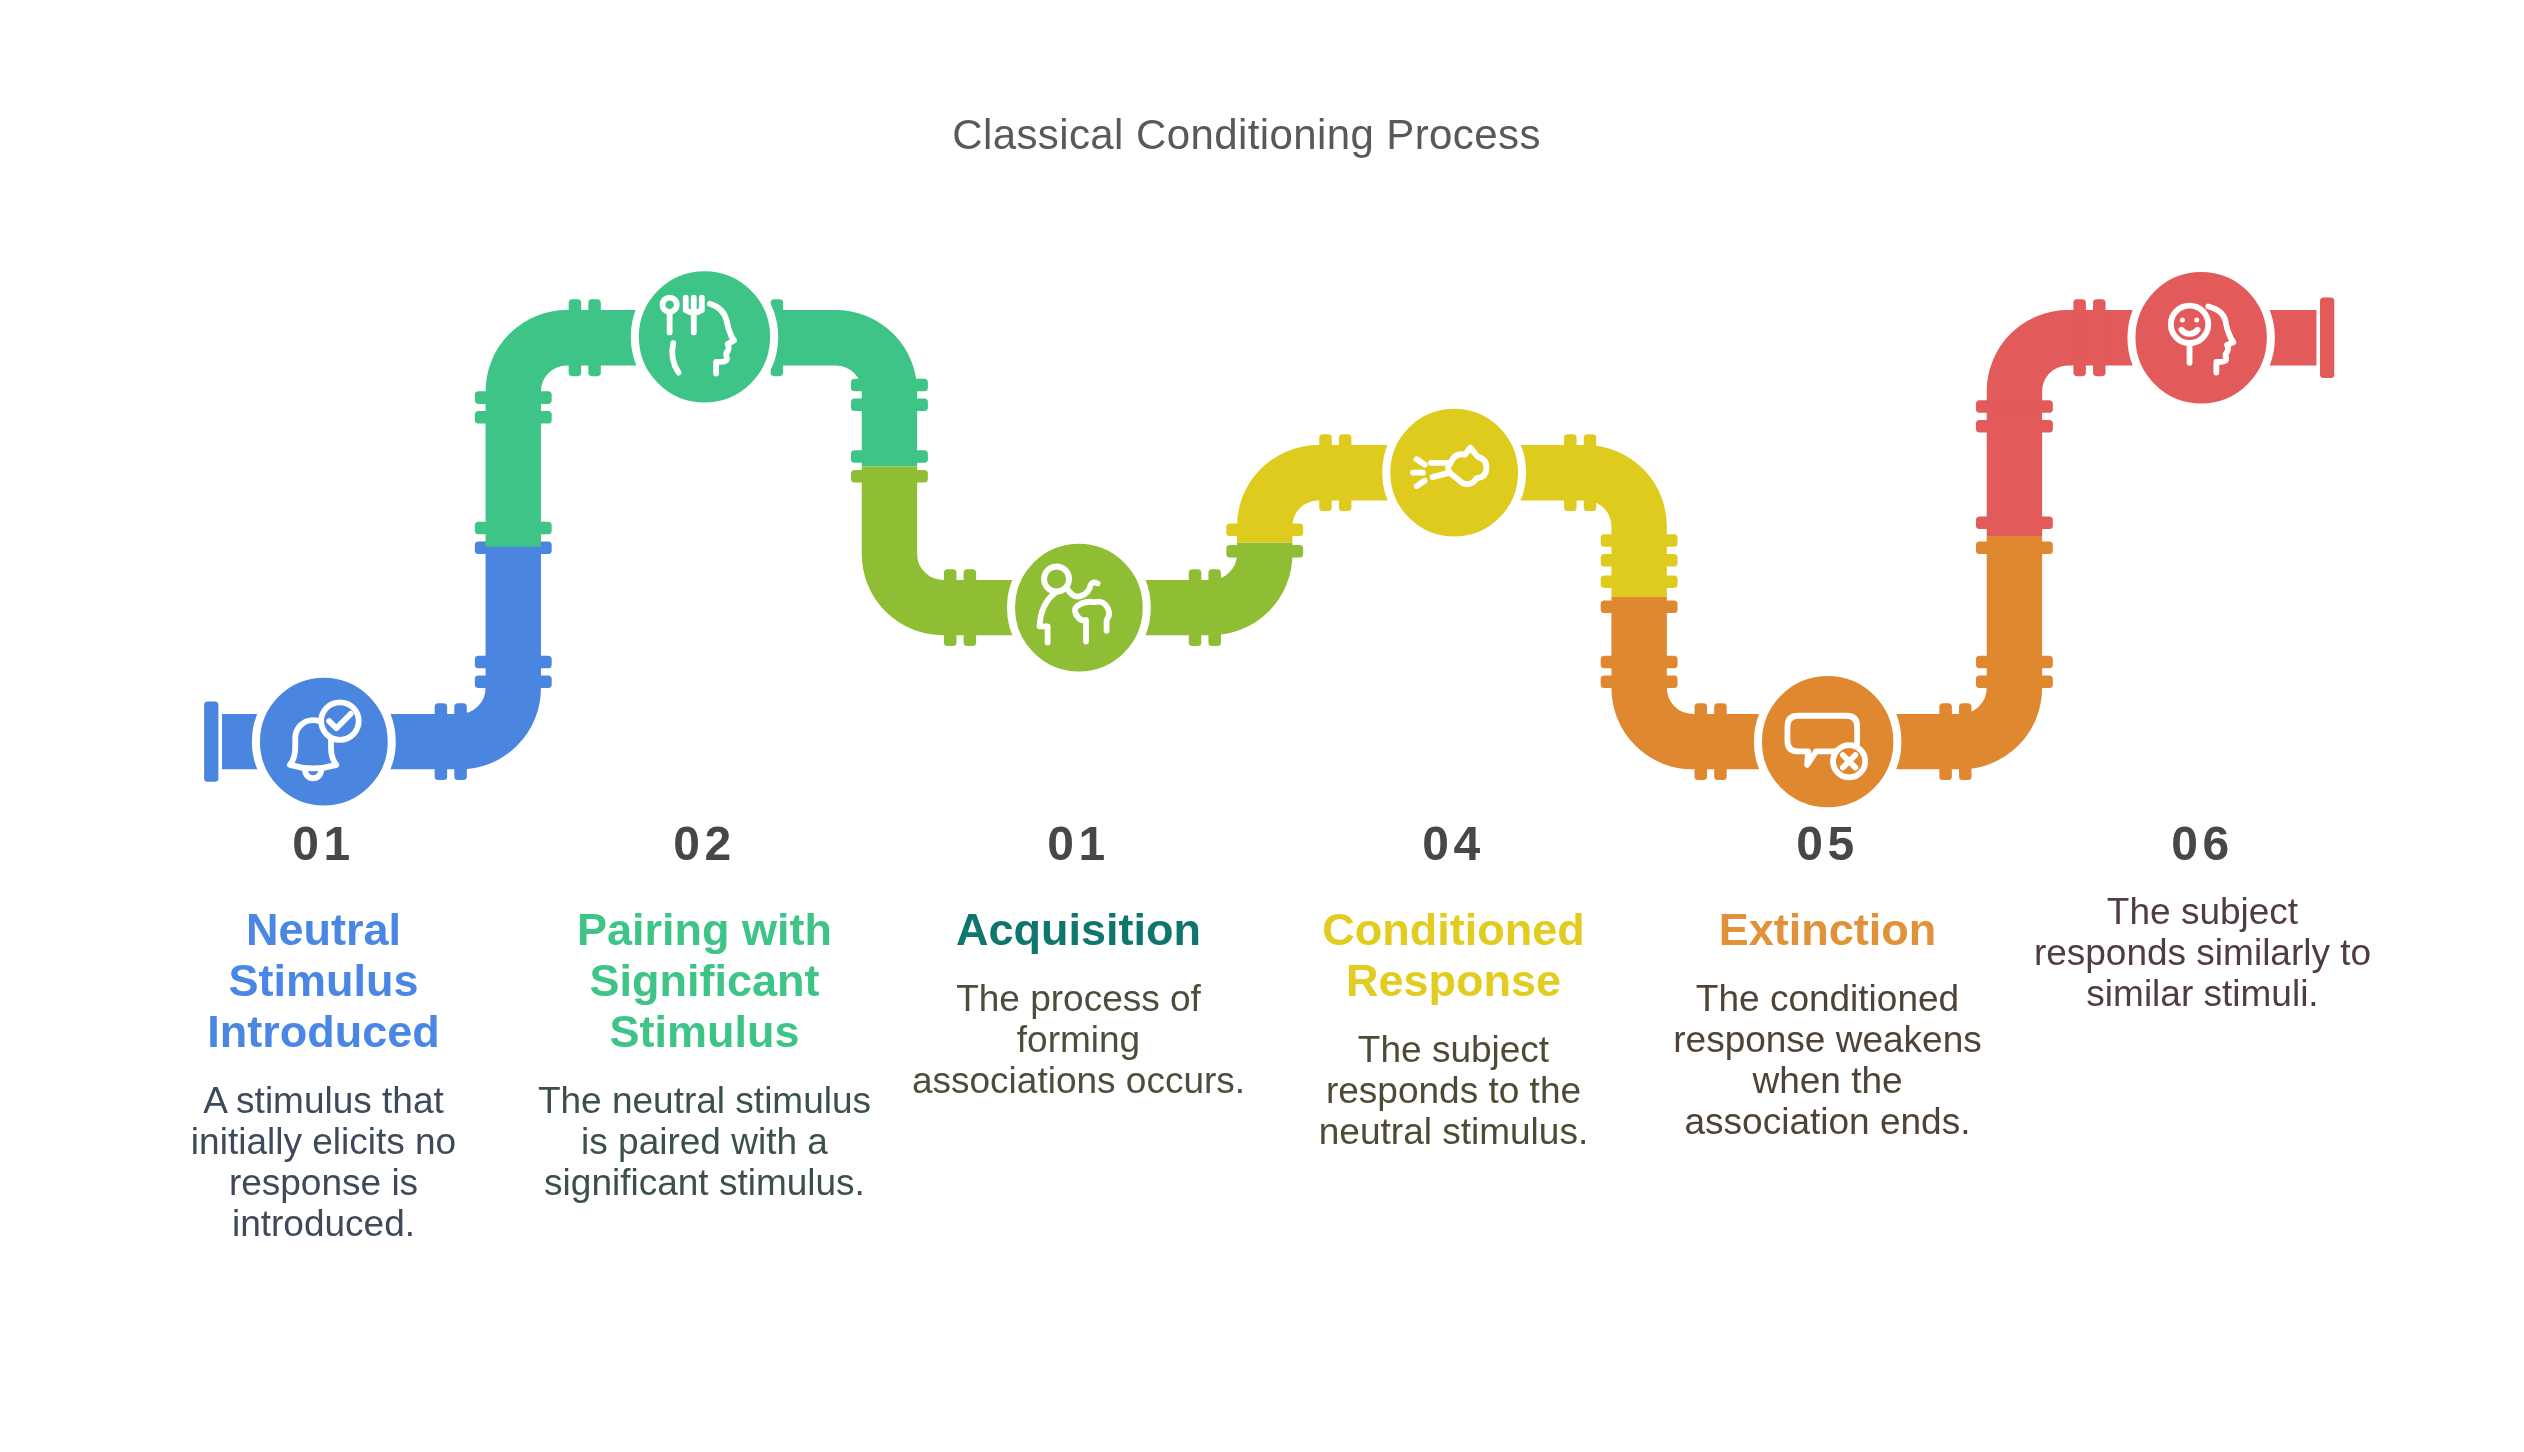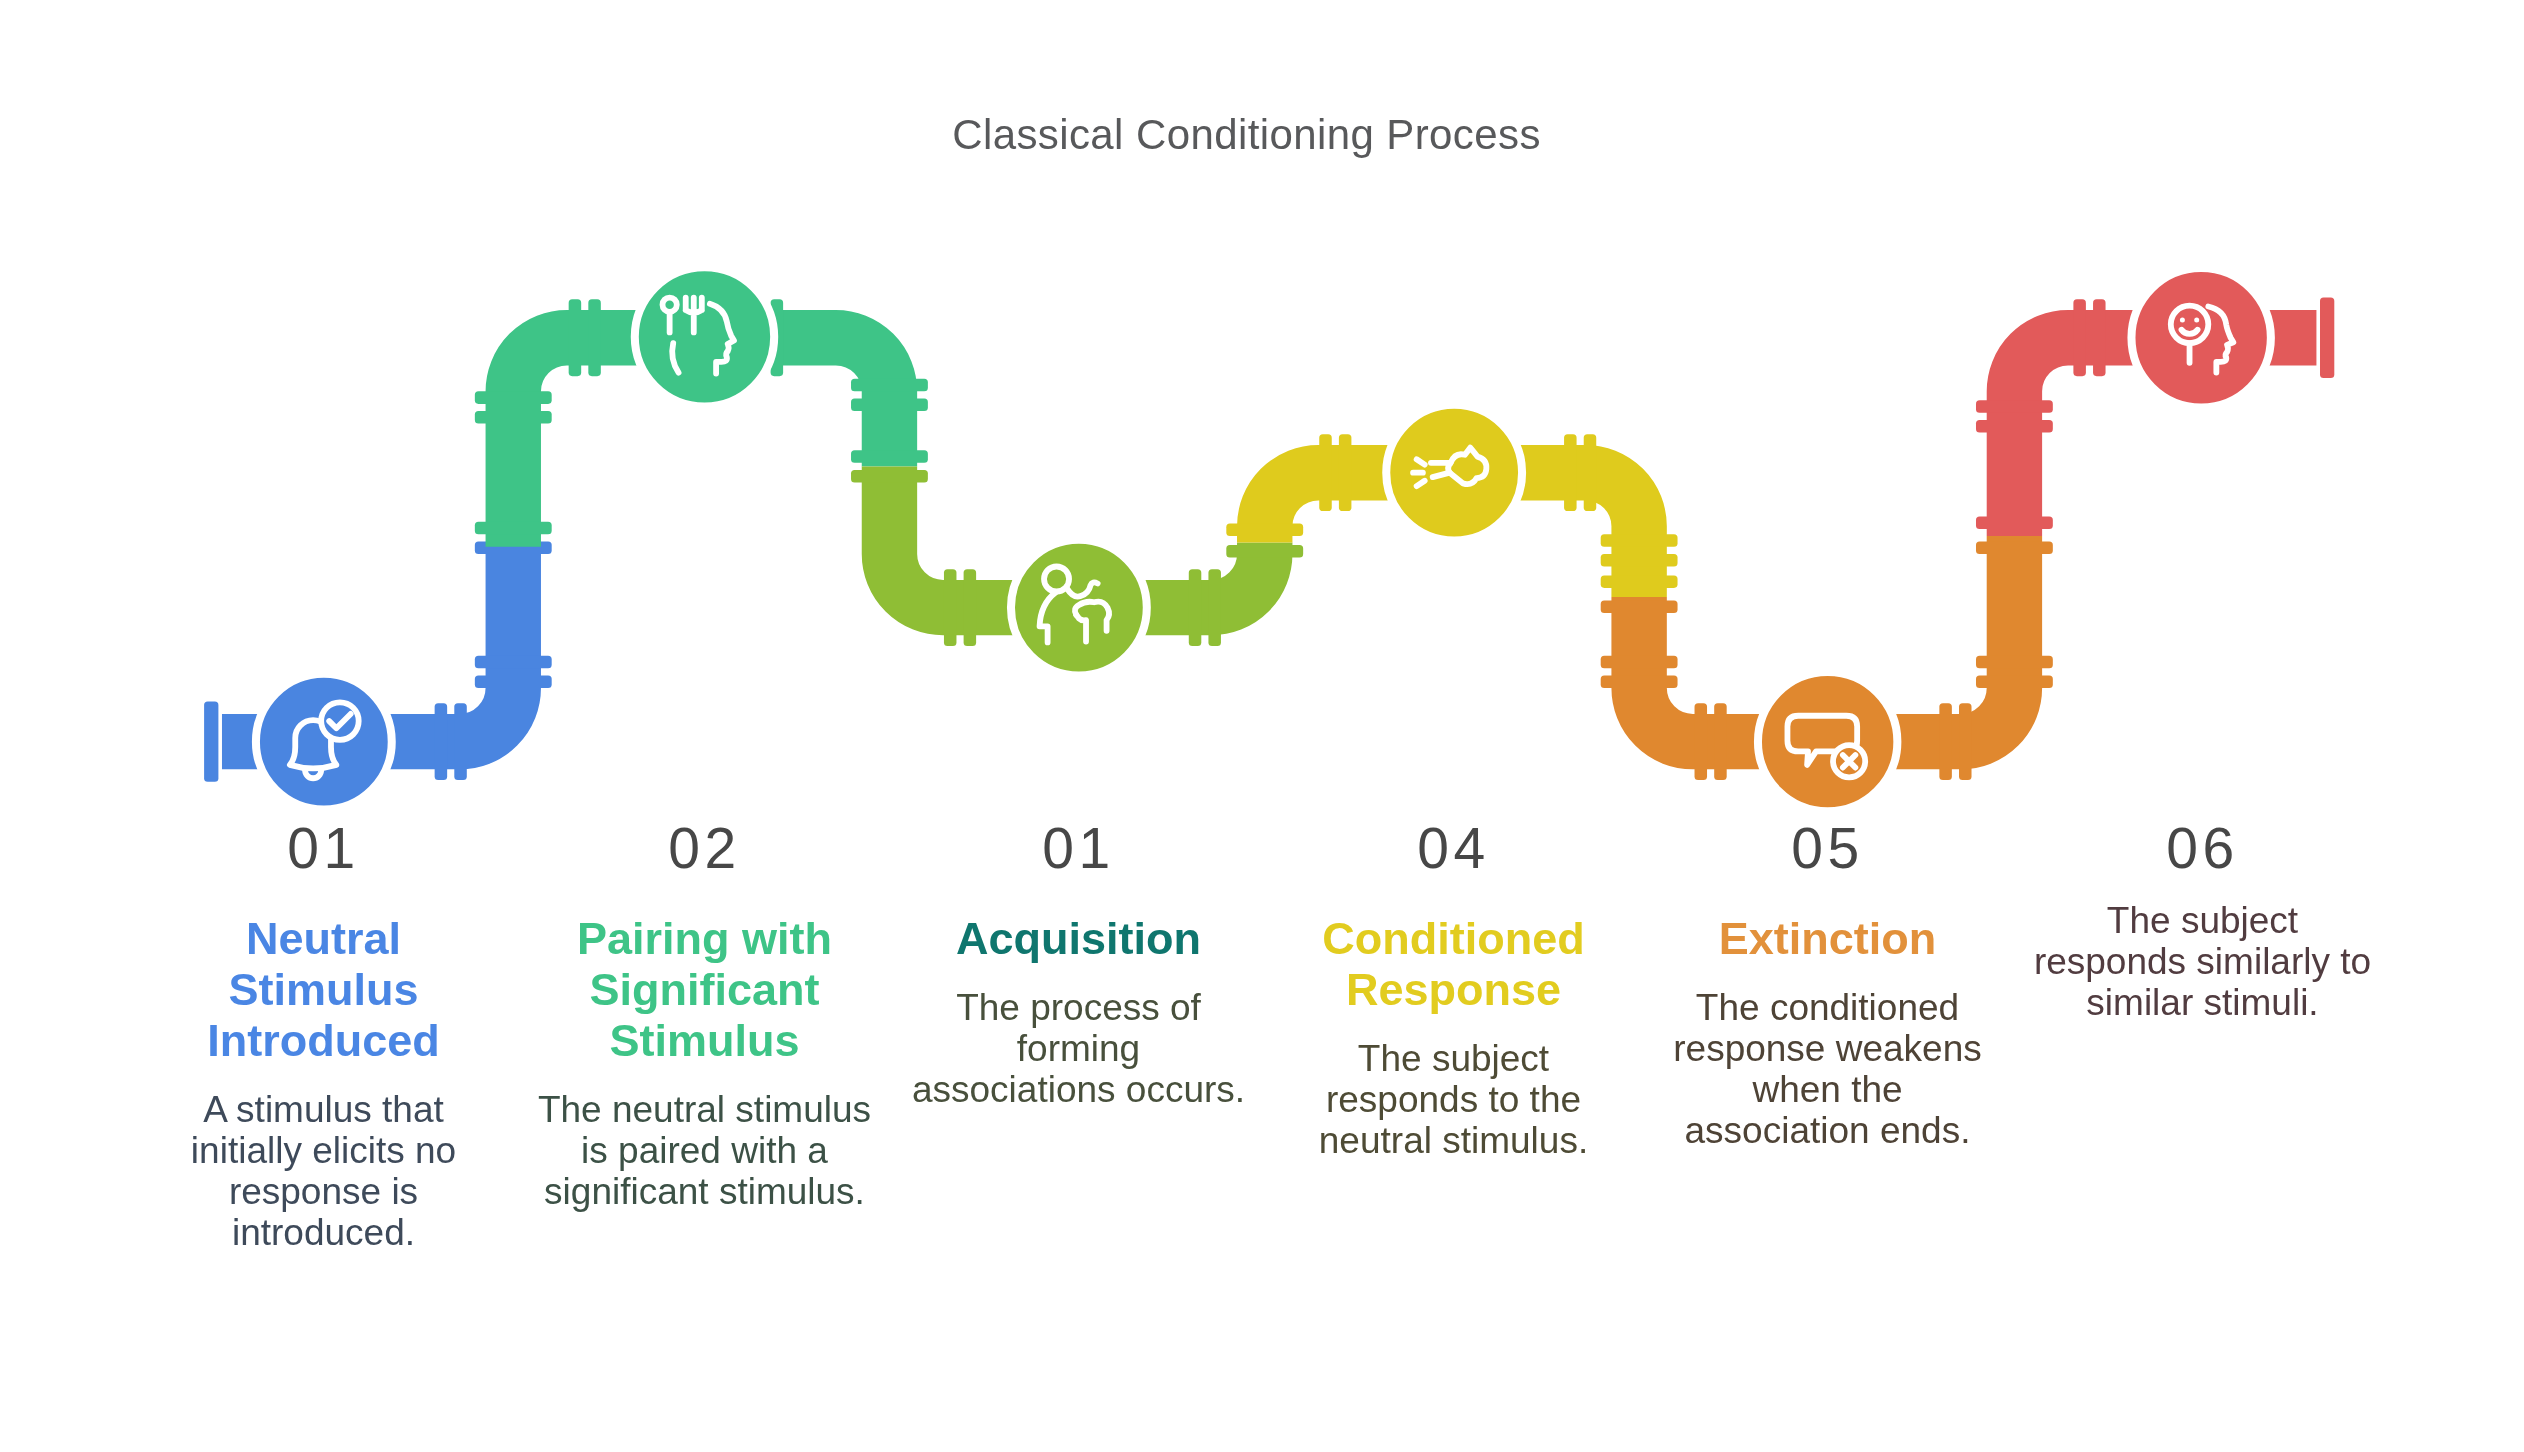--- a/index.html
+++ b/index.html
@@ -8,21 +8,21 @@
     font-family:"Liberation Sans",sans-serif;
   }
   .title{
     position:absolute;top:109px;left:0;width:2493px;text-align:center;
     font-size:42px;line-height:1.25;letter-spacing:0.4px;
   }
   svg.pipes{position:absolute;left:0;top:0;}
   .pipe{fill:none;stroke-width:62;}
   .icon{stroke:#ffffff;stroke-width:6.5;fill:none;stroke-linecap:round;stroke-linejoin:round;}
   .col{position:absolute;top:820px;width:375px;text-align:center;}
-  .num{font-size:57px;line-height:1;letter-spacing:4.5px;font-weight:400;}
+  .num{font-size:48px;line-height:1;letter-spacing:4.5px;font-weight:700;}
   .heading{margin-top:36px;font-size:45px;font-weight:700;line-height:51px;white-space:pre-line;}
   .desc{margin-top:23px;font-size:37px;line-height:41px;white-space:pre-line;}
 </style>
 </head>
 <body>
 
 <div class="title" style="color: rgb(88, 89, 91);">Classical Conditioning Process</div>
 
 <svg class="pipes" width="2525" height="1452" viewBox="0 0 2825 1625">
 

